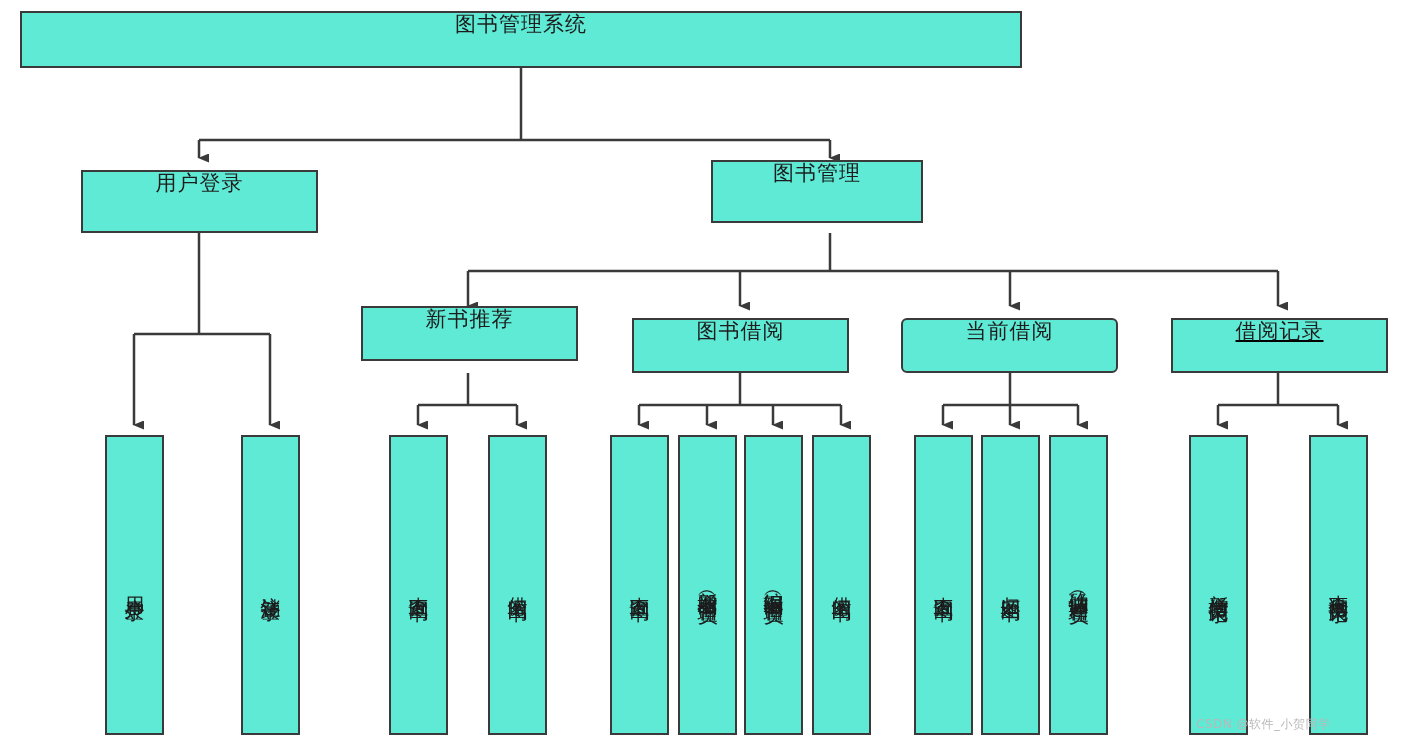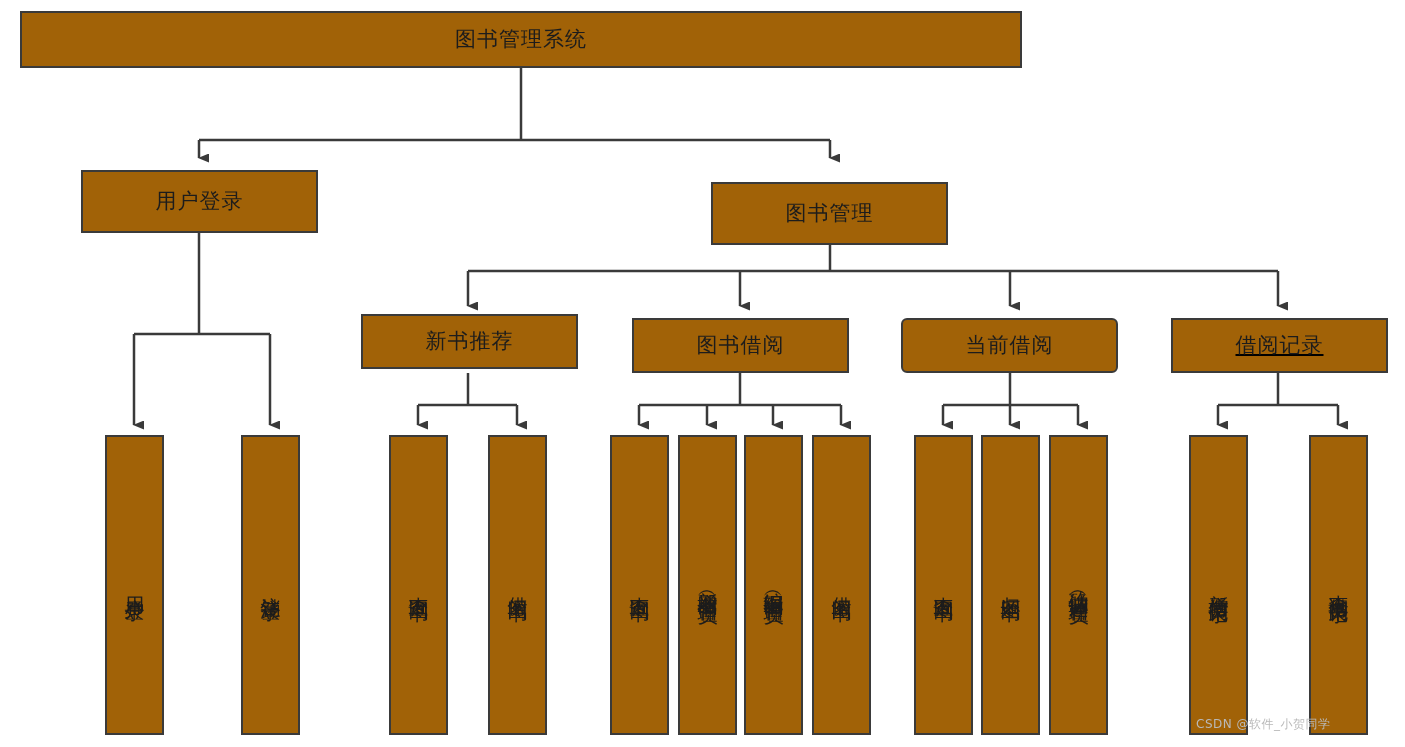--- a/index.html
+++ b/index.html
@@ -20,24 +20,23 @@
   svg.diagram-canvas {
     position: absolute;
     top: 0;
     left: 0;
     width: 1405px;
     height: 747px;
   }
   .node-box {
     position: absolute;
     box-sizing: border-box;
-    background: #a16207;
+    background: #5eead4;
     border: 2.5px solid #3a3a3a;
     display: flex;
-    align-items: center;
     justify-content: center;
     overflow: hidden;
   }
   .node-label-h {
     font-size: 21px;
     color: #1c1c1c;
     letter-spacing: 1px;
     line-height: 1.1;
     white-space: nowrap;
   }
@@ -128,25 +127,25 @@
     </g>
   </svg>
 
   <div class="node-box" style="left:20px; top:11px; width:1002px; height:57px;">
     <span class="node-label-h">图书管理系统</span>
   </div>
 
   <div class="node-box" style="left:81px; top:170px; width:237px; height:63px;">
     <span class="node-label-h">用户登录</span>
   </div>
-  <div class="node-box" style="left:711px; top:182px; width:237px; height:63px;">
+  <div class="node-box" style="left:711px; top:160px; width:212px; height:63px;">
     <span class="node-label-h">图书管理</span>
   </div>
 
-  <div class="node-box" style="left:361px; top:314px; width:217px; height:55px;">
+  <div class="node-box" style="left:361px; top:306px; width:217px; height:55px;">
     <span class="node-label-h">新书推荐</span>
   </div>
   <div class="node-box" style="left:632px; top:318px; width:217px; height:55px;">
     <span class="node-label-h">图书借阅</span>
   </div>
   <div class="node-box" style="left:901px; top:318px; width:217px; height:55px;border-radius:6px;">
     <span class="node-label-h">当前借阅</span>
   </div>
   <div class="node-box" style="left:1171px; top:318px; width:217px; height:55px;text-decoration:underline;">
     <span class="node-label-h">借阅记录</span>

